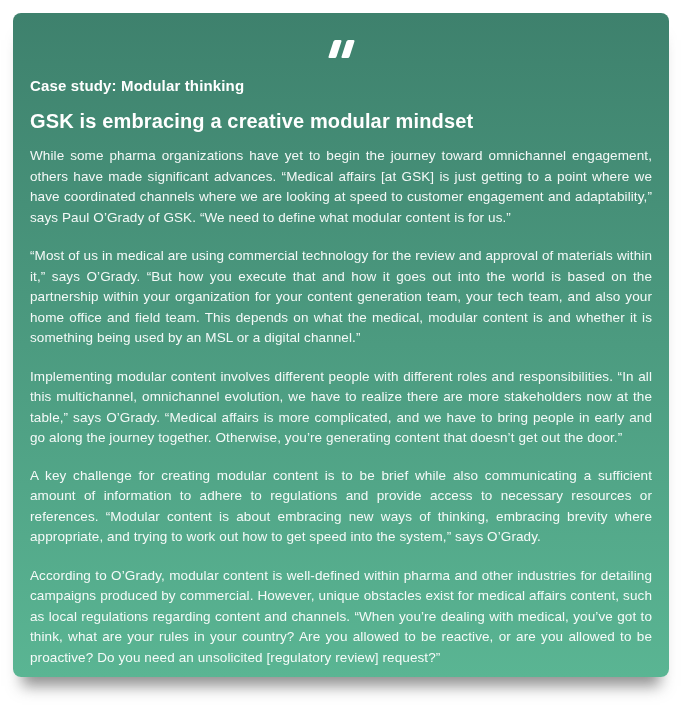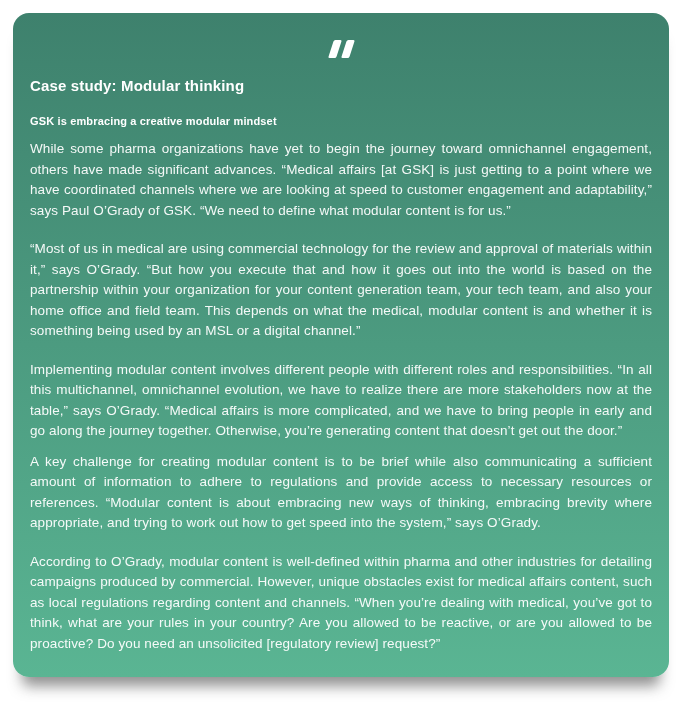--- a/index.html
+++ b/index.html
@@ -16,21 +16,21 @@
     overflow: hidden;
   }
   .card {
     position: absolute;
     left: 13px;
     top: 13px;
     width: 656px;
     height: 664px;
     box-sizing: border-box;
     padding: 14px 17px 0 17px;
-    border-radius: 16px;
+    border-radius: 8px;
     background: linear-gradient(180deg, #3e816d 0%, #5ab593 100%);
     box-shadow: 0 18px 14px -9px rgba(55, 55, 55, 0.55);
   }
   .quote-icon {
     display: flex;
     justify-content: center;
     gap: 5px;
     margin-top: 13px;
     height: 18px;
   }
@@ -44,36 +44,36 @@
   .card-title {
     margin: 20px 0 0 0;
     font-size: 15px;
     line-height: 16px;
     font-weight: 700;
     letter-spacing: 0.15px;
     color: #ffffff;
   }
   .section-heading {
     margin: 19px 0 0 0;
-    font-size: 11px;
+    font-size: 20px;
     line-height: 16px;
     font-weight: 700;
     letter-spacing: 0.15px;
     color: #ffffff;
   }
   .body-para {
     margin: 18px 0 0 0;
     font-size: 13.5px;
     line-height: 20.5px;
     letter-spacing: 0.1px;
     color: rgba(255, 255, 255, 0.94);
     text-align: justify;
   }
   .body-para.after-heading {
-    margin-top: 10px;
+    margin-top: 17px;
   }
 </style>
 </head>
 <body>
 
 <main class="page">
   <section class="card" style="background: linear-gradient(rgb(62, 129, 109) 0%, rgb(90, 181, 147) 100%);">
 
     <div class="quote-icon">
       <span class="quote-bar"></span>

